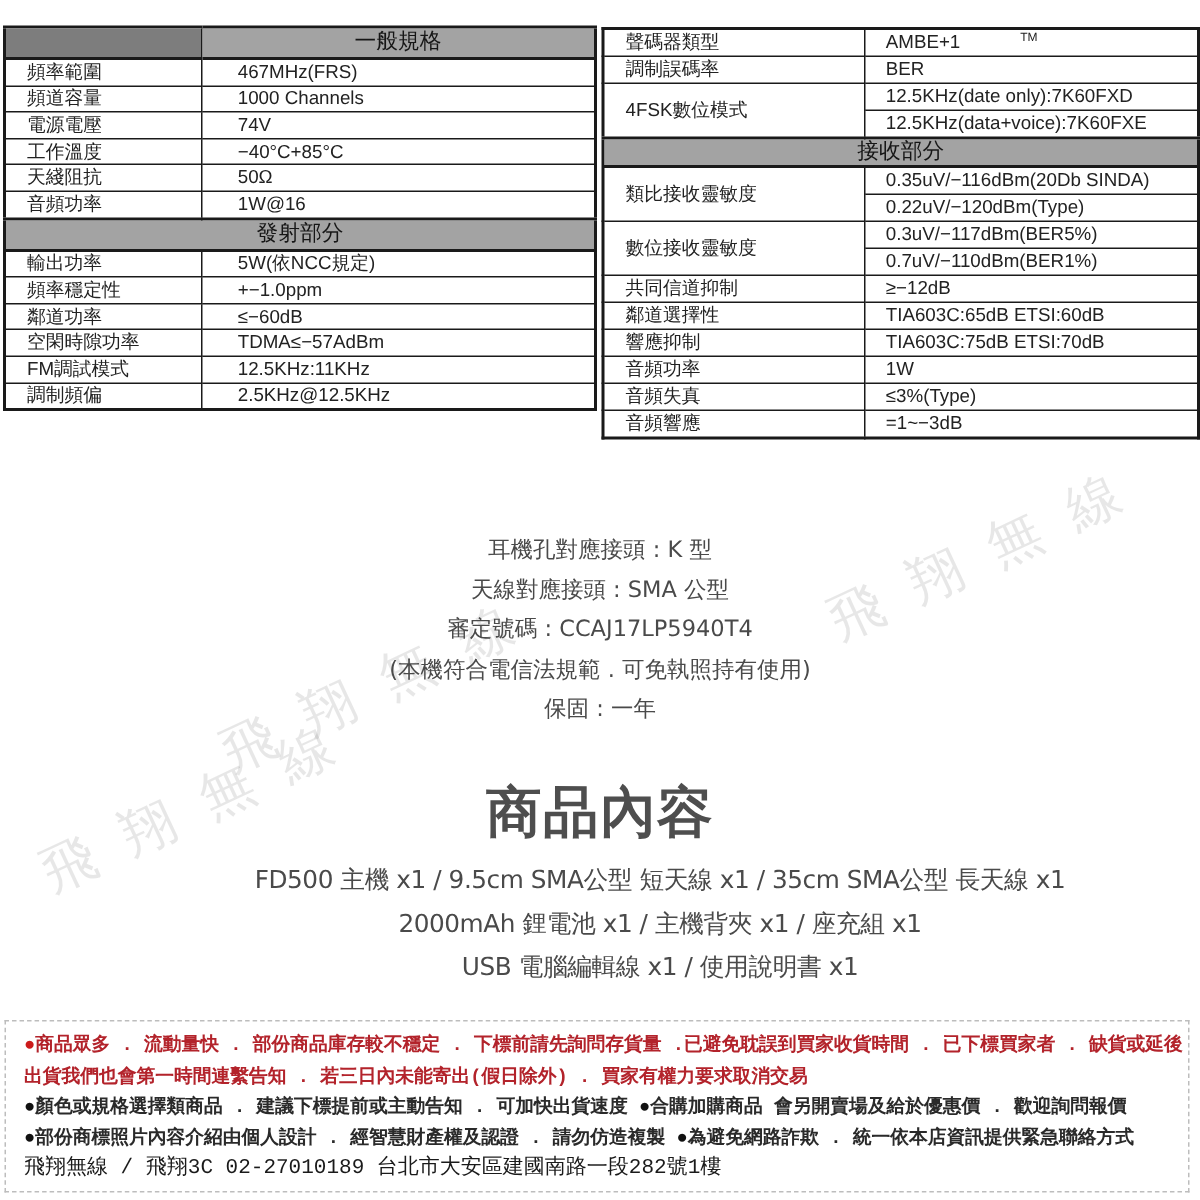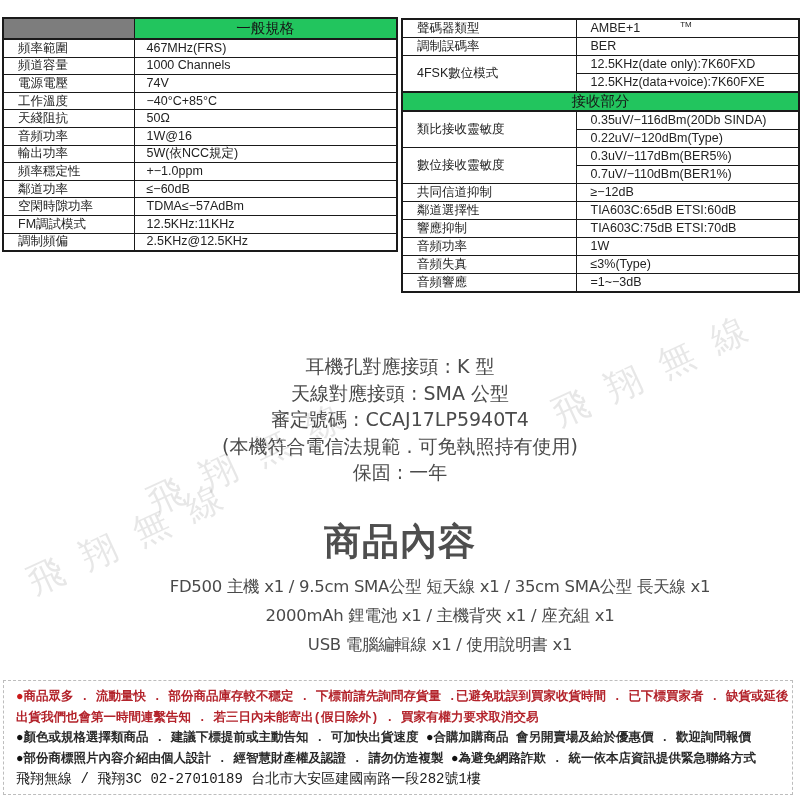--- a/index.html
+++ b/index.html
@@ -10,40 +10,40 @@
     }
     .spec-table {
       position: absolute; border-collapse: collapse; table-layout: fixed;
       border: 2px solid #1a1a1a; background: #fff;
     }
     .spec-table td {
       border: 1px solid #1a1a1a; padding: 0 0 0 14px; height: 16.6px;
       font-size: 12.5px; line-height: 15px; white-space: nowrap; overflow: hidden;
       color: #222;
     }
-    .spec-table td.val { padding-left: 12px; }
+    .spec-table td.val { padding-left: 24px; }
     .spec-table tr.section td {
-      background: #22c55e; color: #161616; text-align: center; padding: 0;
+      background: #a3a3a3; color: #161616; text-align: center; padding: 0;
       font-size: 14.5px; height: 19px; border-top: 2px solid #1a1a1a; border-bottom: 2px solid #1a1a1a;
     }
     .spec-table tr.section td.blank { background: #7d7d7d; }
     #left-table { left: 2px; top: 17px; width: 394px; }
     #left-table col.c1 { width: 131px; }
     #left-table col.c2 { width: 263px; }
     #right-table { left: 401px; top: 18px; width: 397px; }
     #right-table col.c1 { width: 174px; }
     #right-table col.c2 { width: 223px; }
     #right-table td { height: 17px; }
     #right-table td.val { padding-left: 14px; }
     #right-table td.rowspan-label { vertical-align: middle; }
     sup { font-size: 8px; line-height: 0; padding-left: 40px; }
 
     .info-block {
       position: absolute; left: 0; top: 353px; width: 800px; text-align: center;
-      font-family: "DejaVu Sans", sans-serif; color: #4a4a4a; font-size: 19px;
+      font-family: "DejaVu Sans", sans-serif; color: #4a4a4a; font-size: 15px;
     }
     .info-line { height: 26.5px; line-height: 26.5px; }
 
     .section-heading {
       position: absolute; left: 0; top: 517px; width: 800px; text-align: center;
       font-family: Liberation Mono, monospace; font-size: 37px; font-weight: bold;
       color: #4e4e4e; letter-spacing: 1px;
     }
     .contents {
       position: absolute; left: 0; top: 572px; width: 800px; text-align: center;
@@ -104,20 +104,23 @@
         <td class="val">−40°C+85°C</td>
       </tr>
   <tr>
         <td>天綫阻抗</td>
         <td class="val">50Ω</td>
       </tr>
   <tr>
         <td>音頻功率</td>
         <td class="val">1W@16</td>
       </tr>
+  <tr class="section">
+    <td colspan="2">發射部分</td>
+  </tr>
   <tr>
         <td>輸出功率</td>
         <td class="val">5W(依NCC規定)</td>
       </tr>
   <tr>
         <td>頻率穩定性</td>
         <td class="val">+−1.0ppm</td>
       </tr>
   <tr>
         <td>鄰道功率</td>

